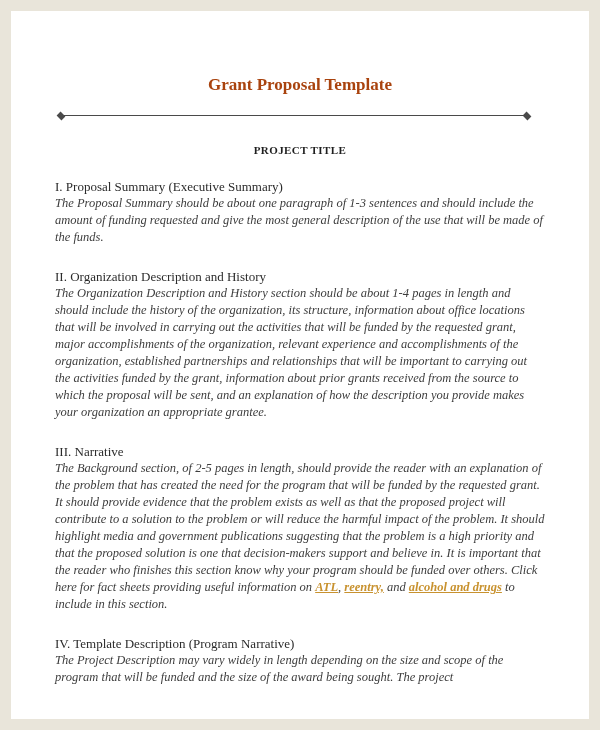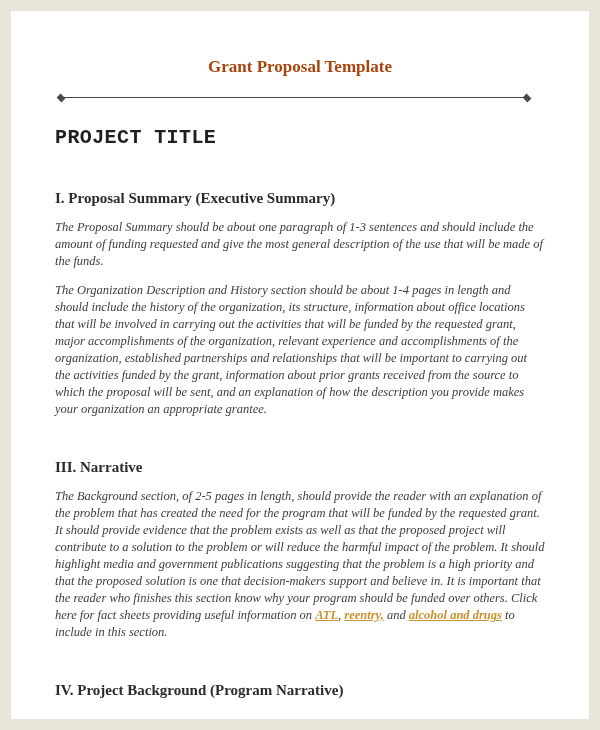--- a/index.html
+++ b/index.html
@@ -6,21 +6,21 @@
   html, body { width: 600px; height: 730px; }
   body {
     background: var(--frame-bg, #e9e5da);
     font-family: "Liberation Serif", serif;
     position: relative;
   }
   .page {
     position: absolute;
     top: 11px; left: 11px; right: 11px; bottom: 11px;
     background: var(--page-bg, #ffffff);
-    padding: 46px 44px 0 44px;
+    padding: 64px 44px 0 44px;
     overflow: hidden;
   }
   .doc-title {
     text-align: center;
     color: var(--accent-title, #a9430e);
     font-size: 17px;
     font-weight: bold;
   }
   .divider {
     display: flex;
@@ -34,39 +34,38 @@
     transform: rotate(45deg) scale(0.85, 0.7);
     flex: 0 0 auto;
   }
   .rule {
     flex: 1 1 auto;
     height: 1px;
     background: #4a4a4a;
     margin: 0 -2px;
   }
   .project-title {
+    text-align: center;
     color: #1f1f1f;
-    font-size: 20px;
+    font-size: 11px;
     font-weight: bold;
     letter-spacing: 0.4px;
     margin-top: 24px;
-    font-family: Liberation Mono, monospace;
   }
   h3.section-heading {
-    font-size: 15px;
-    font-weight: bold;
+    font-size: 13px;
+    font-weight: normal;
     color: #2b2b2b;
-    margin-top: 41px;
+    margin-top: 23px;
   }
   p.section-body {
     font-style: italic;
     font-size: 12.5px;
     line-height: 1.36;
     color: var(--body-text, #3d3d3d);
-    margin-top: 12px;
     text-align: left;
   }
   .underline { }
   a.doc-link {
     color: var(--link, #c8922f);
     text-decoration: underline;
     cursor: pointer;
     font-weight: bold;
   }
 </style>
@@ -81,20 +80,22 @@
     <span class="diamond"></span>
     <span class="rule"></span>
     <span class="diamond"></span>
   </div>
 
   <h2 class="project-title">PROJECT TITLE</h2>
 
   <h3 class="section-heading">I. Proposal Summary (Executive Summary)</h3>
   <p class="section-body">The Proposal Summary should be about one paragraph of 1-3 sentences and should include the amount of funding requested and give the most general description of the use that will be made of the funds.</p>
 
+  <h3 class="section-heading">II. Organization Description and History</h3>
   <p class="section-body">The Organization Description and History section should be about 1-4 pages in length and should include the history of the organization, its structure, information about office locations that will be involved in carrying out the activities that will be funded by the requested grant, major accomplishments of the organization, relevant experience and accomplishments of the organization, established partnerships and relationships that will be important to carrying out the activities funded by the grant, information about prior grants received from the source to which the proposal will be sent, and an explanation of how the description you provide makes your organization an appropriate grantee.</p>
 
   <h3 class="section-heading">III. Narrative</h3>
   <p class="section-body"><span>The Background section, of 2-5 pages in length, should provide the reader with an explanation of the problem that has created the need for the program that will be funded by the requested grant. It should provide evidence that the problem exists as well as that the proposed project will contribute to a solution to the problem or will reduce the harmful impact of the problem. It should highlight media and government publications suggesting that the problem is a high priority and that the proposed solution is one that decision-makers support and believe in. It is important that the reader who finishes this section know </span><span class="underline">why your program should be funded over others.</span><span> Click here for fact sheets providing useful information on </span><a class="doc-link">ATL</a><span>, </span><a class="doc-link">reentry,</a><span> and </span><a class="doc-link">alcohol and drugs</a><span> to include in this section.</span></p>
 
-  <h3 class="section-heading">IV. Project Background (Program Narrative)</h3>
+  <h3 class="section-heading">IV. Template Description (Program Narrative)</h3>
+  <p class="section-body">The Project Description may vary widely in length depending on the size and scope of the program that will be funded and the size of the award being sought. The project</p>
 
 </div>
 
 </body></html>

